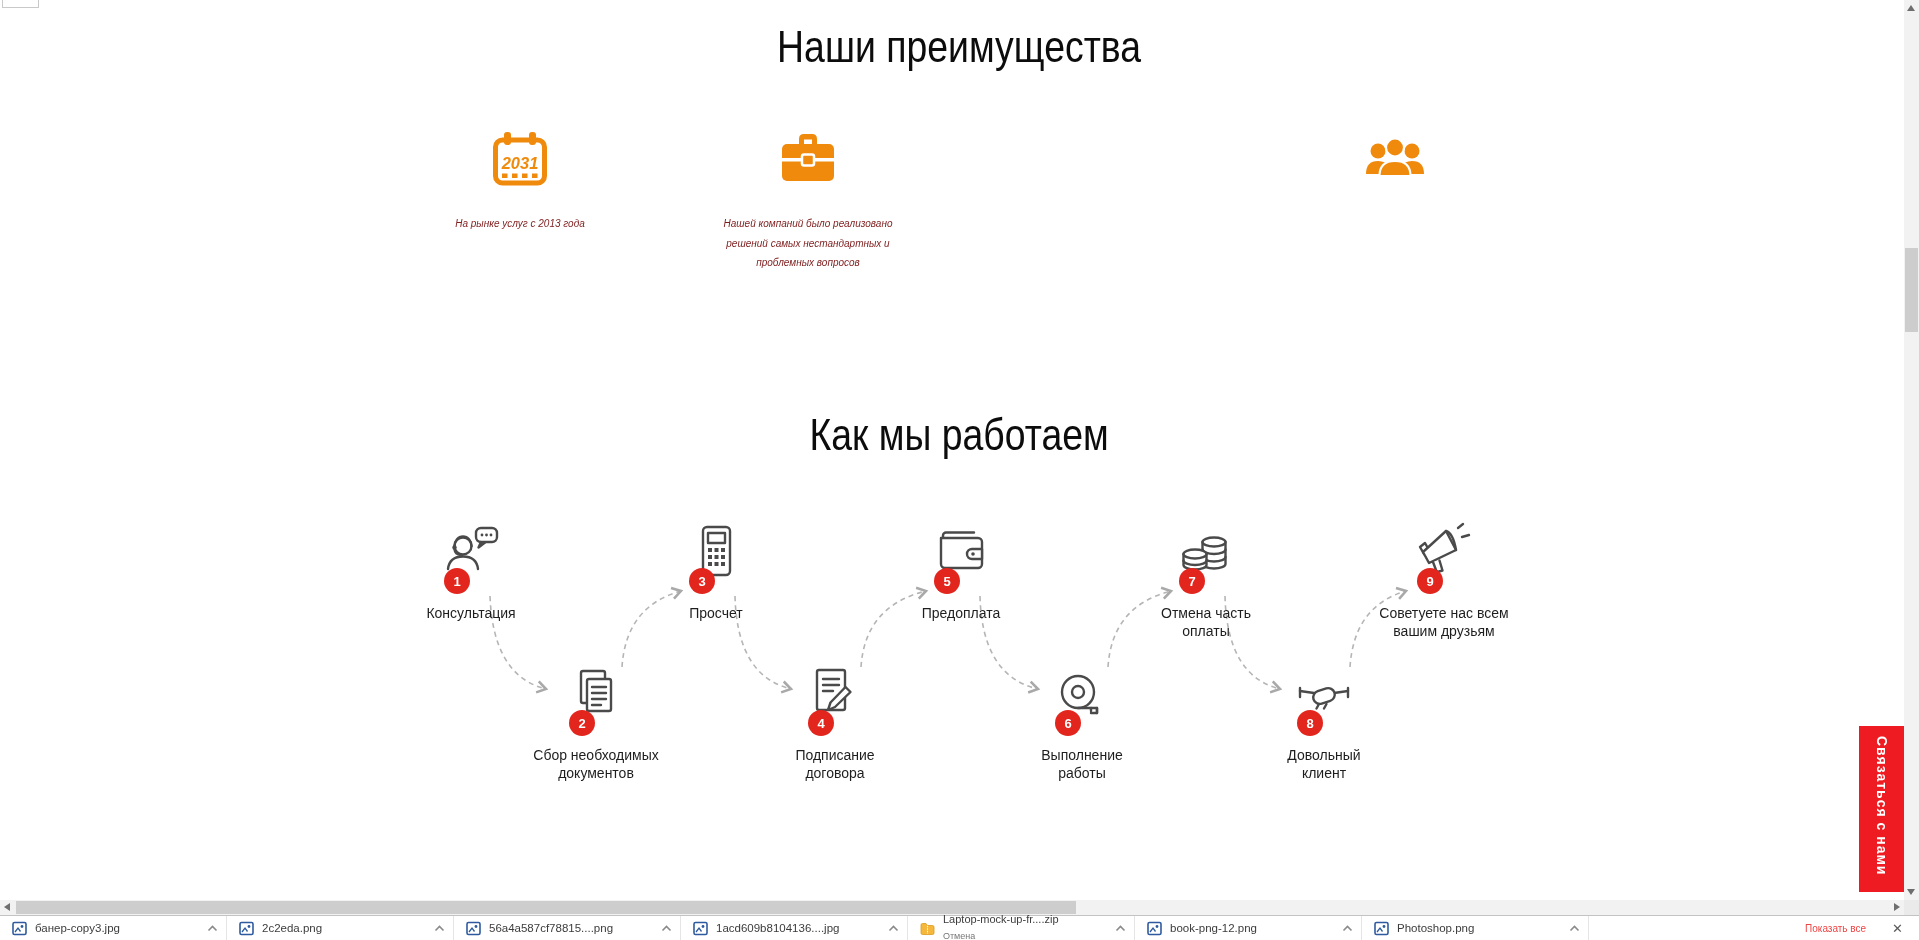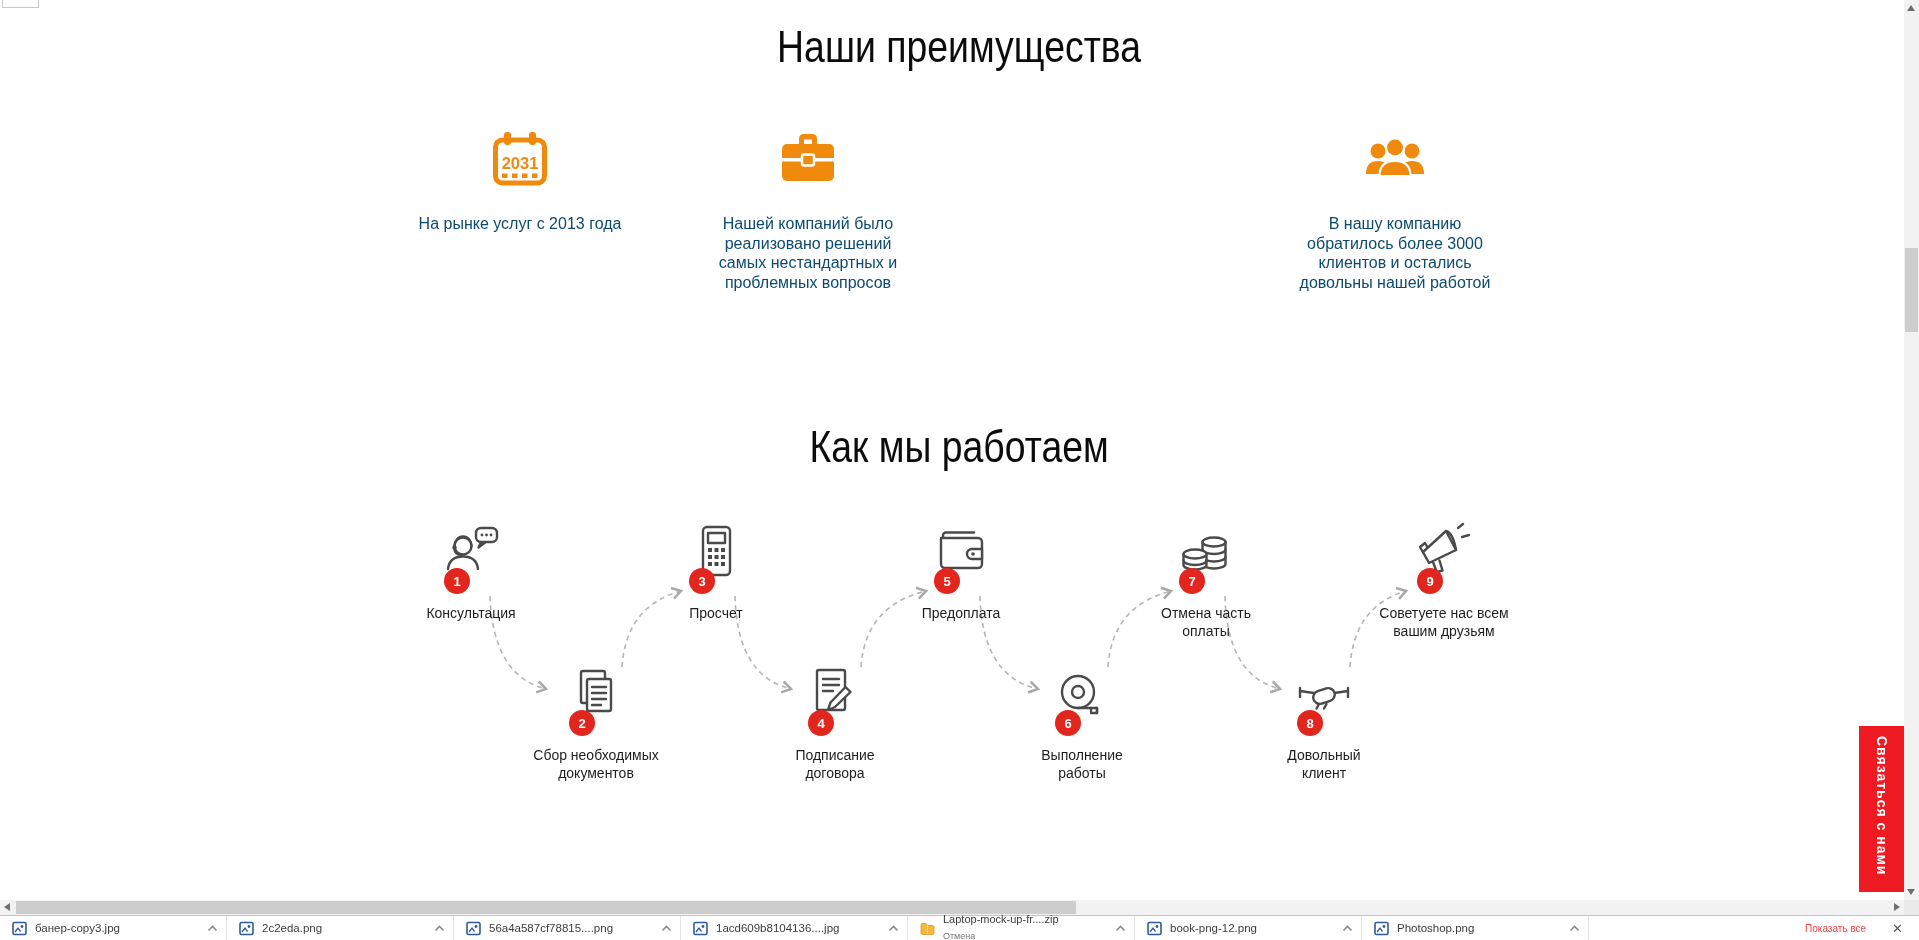--- a/index.html
+++ b/index.html
@@ -4,26 +4,26 @@
 <style>
   * { margin:0; padding:0; box-sizing:border-box; }
   html,body { width:1919px; height:940px; overflow:hidden; background:#fff;
               font-family:"Liberation Sans", sans-serif; }
   .screen { position:relative; width:1919px; height:940px; background:#fff; overflow:hidden; }
 
   
   .section-title { position:absolute; left:0; width:1919px; text-align:center;
                    font-weight:400; font-size:44px; color:#0c0c0c; }
   .section-title > span { display:inline-block; transform:scaleX(.85); white-space:nowrap; }
-  .t1 { top:22px; } .t2 { top:422px; }
-
-  
-  .adv-item { position:absolute; top:118px; width:300px; text-align:center; }
+  .t1 { top:22px; } .t2 { top:410px; }
+
+  
+  .adv-item { position:absolute; top:118px; width:300px; text-align:center;font-style:italic; }
   .adv-icon { height:84px; display:flex; align-items:center; justify-content:center; }
-  .adv-text { margin:12px auto 0; font-size:16px; line-height:19.5px; color:#0c4a6e; }
+  .adv-text { margin:12px auto 0; font-size:10px; line-height:19.5px; color:#7f1d1d; }
 
   
   .step { position:absolute; width:200px; text-align:center; }
   .row-top { top:516px; } .row-bottom { top:658px; }
   .step-iconbox { position:relative; height:72px; display:flex; align-items:flex-start; justify-content:center; }
   .step-badge { position:absolute; left:73px; top:52px; width:26px; height:26px; border-radius:50%;
                 background:#e2251d; color:#fff; font-size:13px; font-weight:700;
                 display:flex; align-items:center; justify-content:center; }
   .step-label { margin:16px auto 0; font-size:14px; line-height:18px; color:#1e1e1e; }
   .step-svg .ln { stroke:#4a4a4a; stroke-width:2.4; fill:none; stroke-linecap:round; stroke-linejoin:round; }
@@ -114,21 +114,20 @@
     <div class="adv-icon">
       <svg width="66" height="66" viewBox="0 0 66 66">
         <circle cx="16" cy="24" r="7.5" fill="#EF8A0D"></circle>
         <path d="M4,47 q0,-13 12,-13 q8,0 11,6 v7 z" fill="#EF8A0D"></path>
         <circle cx="50" cy="24" r="7.5" fill="#EF8A0D"></circle>
         <path d="M62,47 q0,-13 -12,-13 q-8,0 -11,6 v7 z" fill="#EF8A0D"></path>
         <circle cx="33" cy="20.5" r="9" fill="#EF8A0D" stroke="#fff" stroke-width="2.2"></circle>
         <path d="M17.5,49 q0,-15 15.5,-15 q15.5,0 15.5,15 z" fill="#EF8A0D" stroke="#fff" stroke-width="2.2"></path>
       </svg>
     </div>
-    <p class="adv-text" style="max-width:210px">В нашу компанию обратилось более 3000 клиентов и остались довольны нашей работой</p>
   </div>
 
   <h1 class="section-title t2">
     <span>Как мы работаем</span>
   </h1>
 
   <svg class="arrows" width="1919" height="940" viewBox="0 0 1919 940">
     <defs>
       <marker id="ah" markerWidth="9" markerHeight="9" refX="6.5" refY="4.5" orient="auto">
         <path d="M1,1 L6.5,4.5 L1,8" fill="none" stroke="#a9a9a9" stroke-width="1.6"></path>

